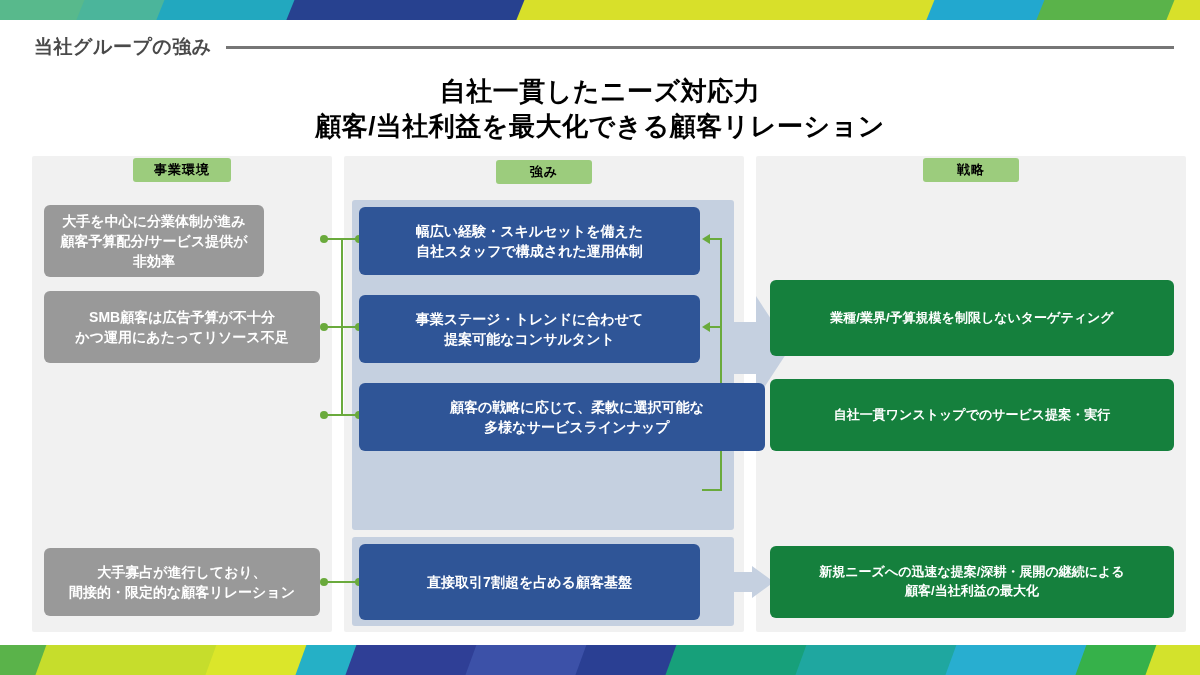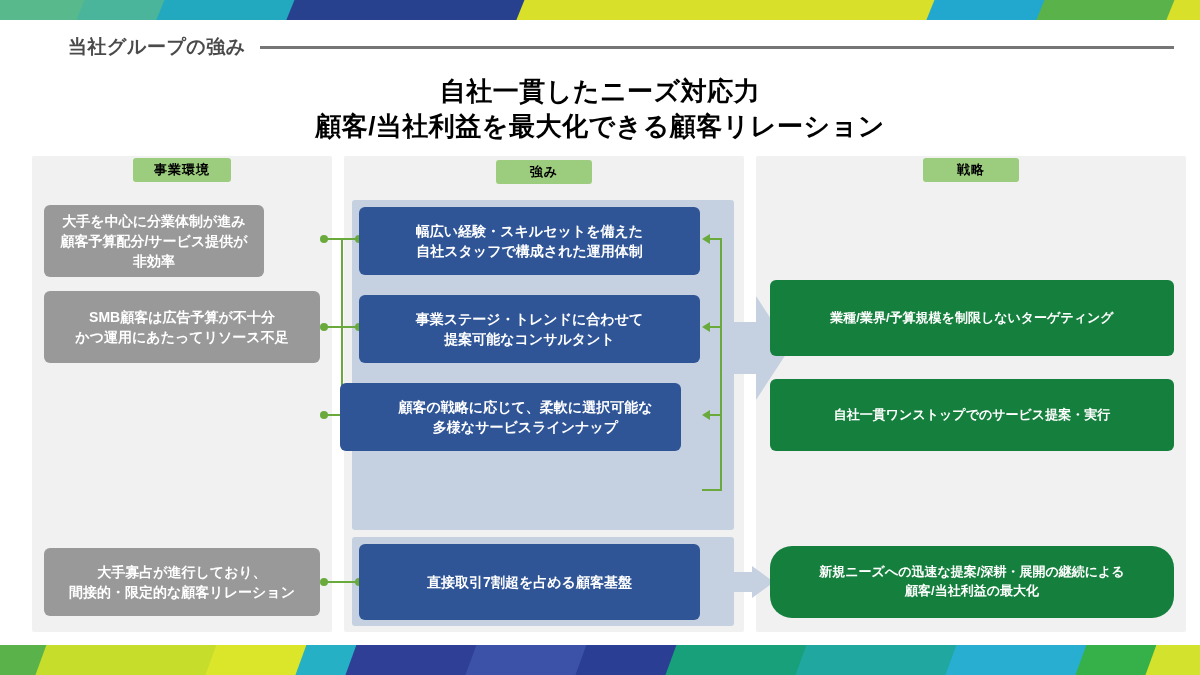--- a/index.html
+++ b/index.html
@@ -46,21 +46,20 @@
     display: flex;
     align-items: center;
     gap: 14px;
   }
   .header-title {
     font-size: 19px;
     font-weight: bold;
     color: #4a4a4a;
     white-space: nowrap;
     letter-spacing: 0.5px;
-    margin-left: 34px;
   }
   .header-rule {
     flex: 1 1 auto;
     height: 3px;
     background: #767676;
   }
 
   
   .main-title {
     position: absolute;
@@ -131,28 +130,28 @@
 
   
   #box-l1 { left: 44px; top: 205px; width: 220px; height: 72px; }
   #box-l2 { left: 44px; top: 291px; width: 276px; height: 72px; }
   #box-l3 { left: 44px; top: 379px; width: 276px; height: 72px; }
   #box-l4 { left: 44px; top: 548px; width: 276px; height: 68px; }
 
   
   #box-m1 { left: 359px; top: 207px; width: 341px; height: 68px; }
   #box-m2 { left: 359px; top: 295px; width: 341px; height: 68px; }
-  #box-m3 { left: 340px; top: 383px; width: 341px; height: 68px; padding-left: 40px; }
+  #box-m3 { left: 359px; top: 383px; width: 406px; height: 68px; padding-left: 40px; }
   #box-m4 { left: 359px; top: 459px; width: 341px; height: 64px; }
   #box-m5 { left: 359px; top: 544px; width: 341px; height: 76px; }
 
   
   #box-r1 { left: 770px; top: 280px; width: 404px; height: 76px; }
   #box-r2 { left: 770px; top: 379px; width: 404px; height: 72px; }
-  #box-r3 { left: 770px; top: 546px; width: 404px; height: 72px; border-radius: 22px; }
+  #box-r3 { left: 770px; top: 546px; width: 404px; height: 72px; }
 
   
   .conn-h {
     position: absolute;
     height: 2px;
     background: #6aaa3c;
   }
   .conn-v {
     position: absolute;
     width: 2px;

